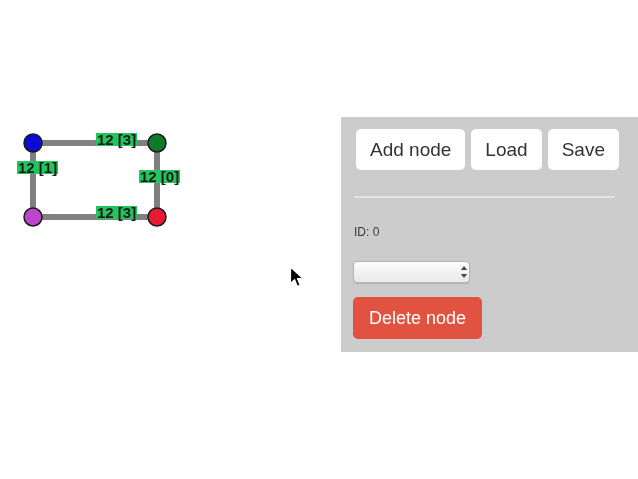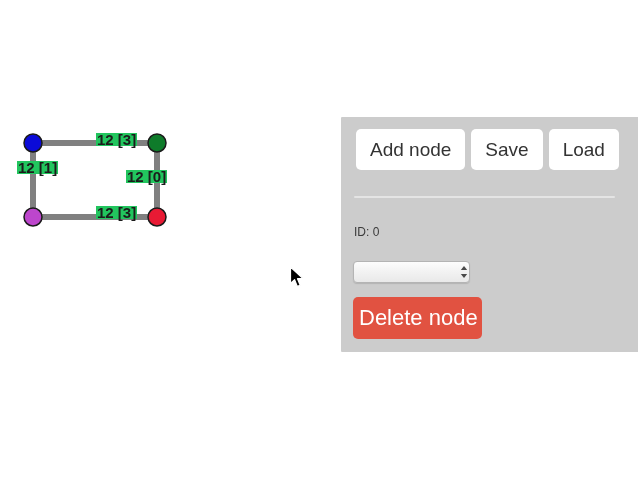--- a/index.html
+++ b/index.html
@@ -137,21 +137,21 @@
     position: absolute;
     left: 12px;
     top: 180px;
     width: 129px;
     height: 42px;
     background: #e15241;
     border: none;
     border-radius: 5px;
     color: #ffffff;
     font-family: "Liberation Sans", sans-serif;
-    font-size: 22px;
+    font-size: 18px;
     line-height: 1;
     cursor: pointer;
     white-space: nowrap;
   }
 
   
   #mouse-cursor {
     position: absolute;
     left: 289px;
     top: 266px;
@@ -172,33 +172,33 @@
         <line x1="33" y1="143" x2="157" y2="143" class="edge-line" stroke="#808080" stroke-width="6"></line>
       </g>
     <g id="nodes-group">
         <circle cx="33" cy="143" r="9" fill="#0b0bd8" class="graph-node" stroke="#1a1a1a"></circle>
         <circle cx="157" cy="143" r="9" fill="#0e7b2a" class="graph-node" stroke="#1a1a1a"></circle>
         <circle cx="33" cy="217" r="9" fill="#bd46cc" class="graph-node" stroke="#1a1a1a"></circle>
         <circle cx="157" cy="217" r="9" fill="#e81a34" class="graph-node" stroke="#1a1a1a"></circle>
       </g>
   </svg>
   <div id="edge-labels">
-      <div class="edge-label" style="left: 126px; top: 169.5px;">12 [0]</div>
+      <div class="edge-label" style="left: 139px; top: 169.5px;">12 [0]</div>
       <div class="edge-label" style="left: 17px; top: 161px;">12 [1]</div>
       <div class="edge-label" style="left: 96px; top: 205.5px;">12 [3]</div>
       <div class="edge-label" style="left: 96px; top: 132.5px;">12 [3]</div>
     </div>
 </div>
 
 <div id="control-panel">
 
   <div class="panel-buttons">
     <button class="panel-btn">Add node</button>
+    <button class="panel-btn">Load</button>
     <button class="panel-btn">Save</button>
-    <button class="panel-btn">Load</button>
   </div>
 
   <div class="panel-divider"></div>
 
   <div class="id-readout">ID: 0</div>
 
   <div class="select-wrap">
     <select class="node-select">
       <option></option>
     </select>

